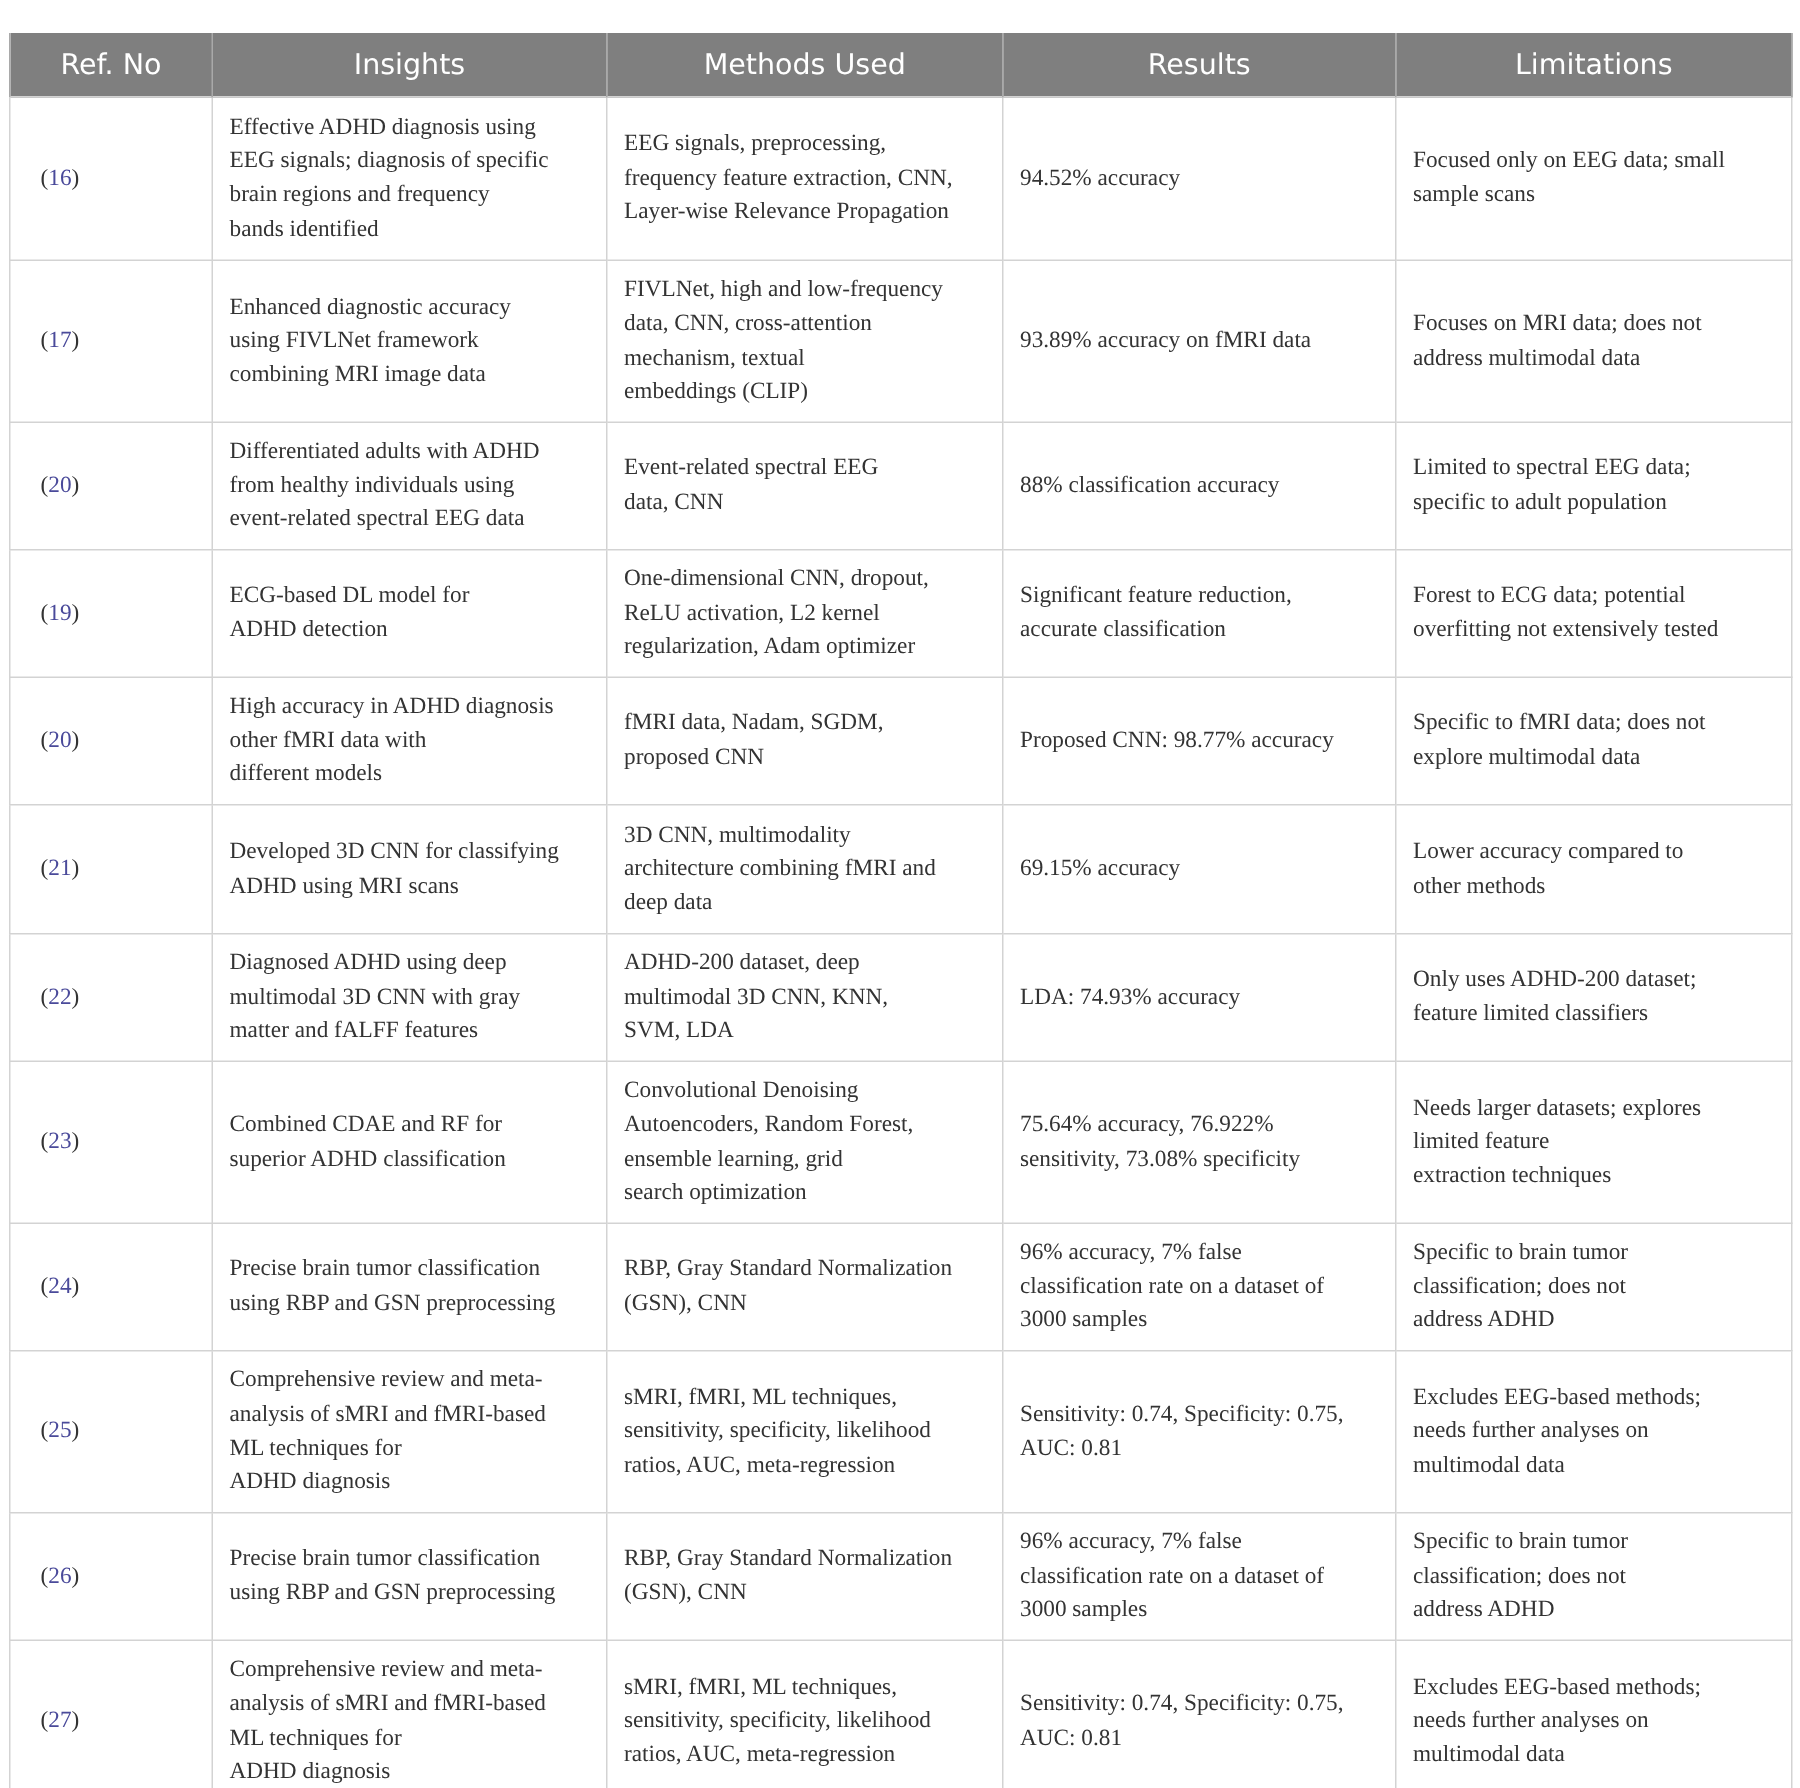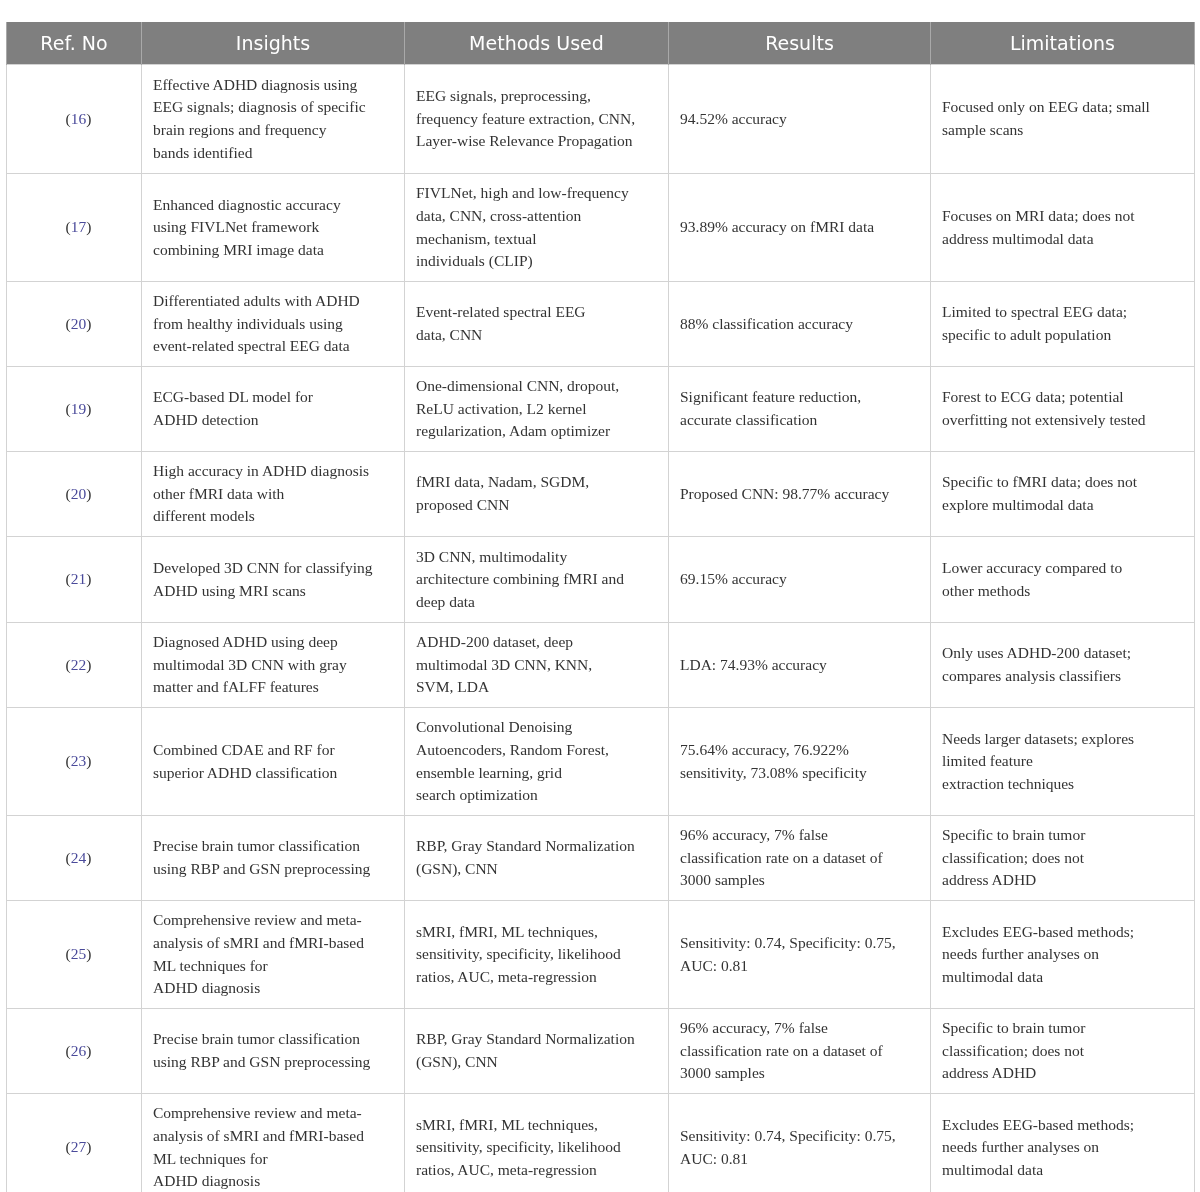--- a/index.html
+++ b/index.html
@@ -30,21 +30,21 @@
     border-left: 1px solid #a9a9a9;
     border-right: 1px solid #a9a9a9;
   }
   tbody td {
     border: 1px solid #d3d3d3;
     padding: 8px 11px 8px 11px;
     vertical-align: middle;
     line-height: 22.6px;
     text-align: left;
   }
-  tbody td.ref { padding-left: 20px; text-align: center; }
+  tbody td.ref { padding-left: 20px; }
   .ref-link { color: #4a4a9a; }
   .paren { color: #333333; }
 </style>
 </head>
 <body>
 
 <div class="tbl-wrap">
   <table>
     <colgroup>
       <col class="c1">
@@ -88,21 +88,21 @@
           <td class="ref"><span class="paren">(</span><span class="ref-link">17</span><span class="paren">)</span></td>
           <td>
             <div>Enhanced diagnostic accuracy</div>
             <div>using FIVLNet framework</div>
             <div>combining MRI image data</div>
           </td>
           <td>
             <div>FIVLNet, high and low-frequency</div>
             <div>data, CNN, cross-attention</div>
             <div>mechanism, textual</div>
-            <div>individuals (CLIP)</div>
+            <div>embeddings (CLIP)</div>
           </td>
           <td>
             <div>93.89% accuracy on fMRI data</div>
           </td>
           <td>
             <div>Focuses on MRI data; does not</div>
             <div>address multimodal data</div>
           </td>
         </tr>
         <tr style="height: 85px;">
@@ -192,21 +192,21 @@
           <td>
             <div>ADHD-200 dataset, deep</div>
             <div>multimodal 3D CNN, KNN,</div>
             <div>SVM, LDA</div>
           </td>
           <td>
             <div>LDA: 74.93% accuracy</div>
           </td>
           <td>
             <div>Only uses ADHD-200 dataset;</div>
-            <div>compares analysis classifiers</div>
+            <div>feature limited classifiers</div>
           </td>
         </tr>
         <tr style="height: 108px;">
           <td class="ref"><span class="paren">(</span><span class="ref-link">23</span><span class="paren">)</span></td>
           <td>
             <div>Combined CDAE and RF for</div>
             <div>superior ADHD classification</div>
           </td>
           <td>
             <div>Convolutional Denoising</div>

